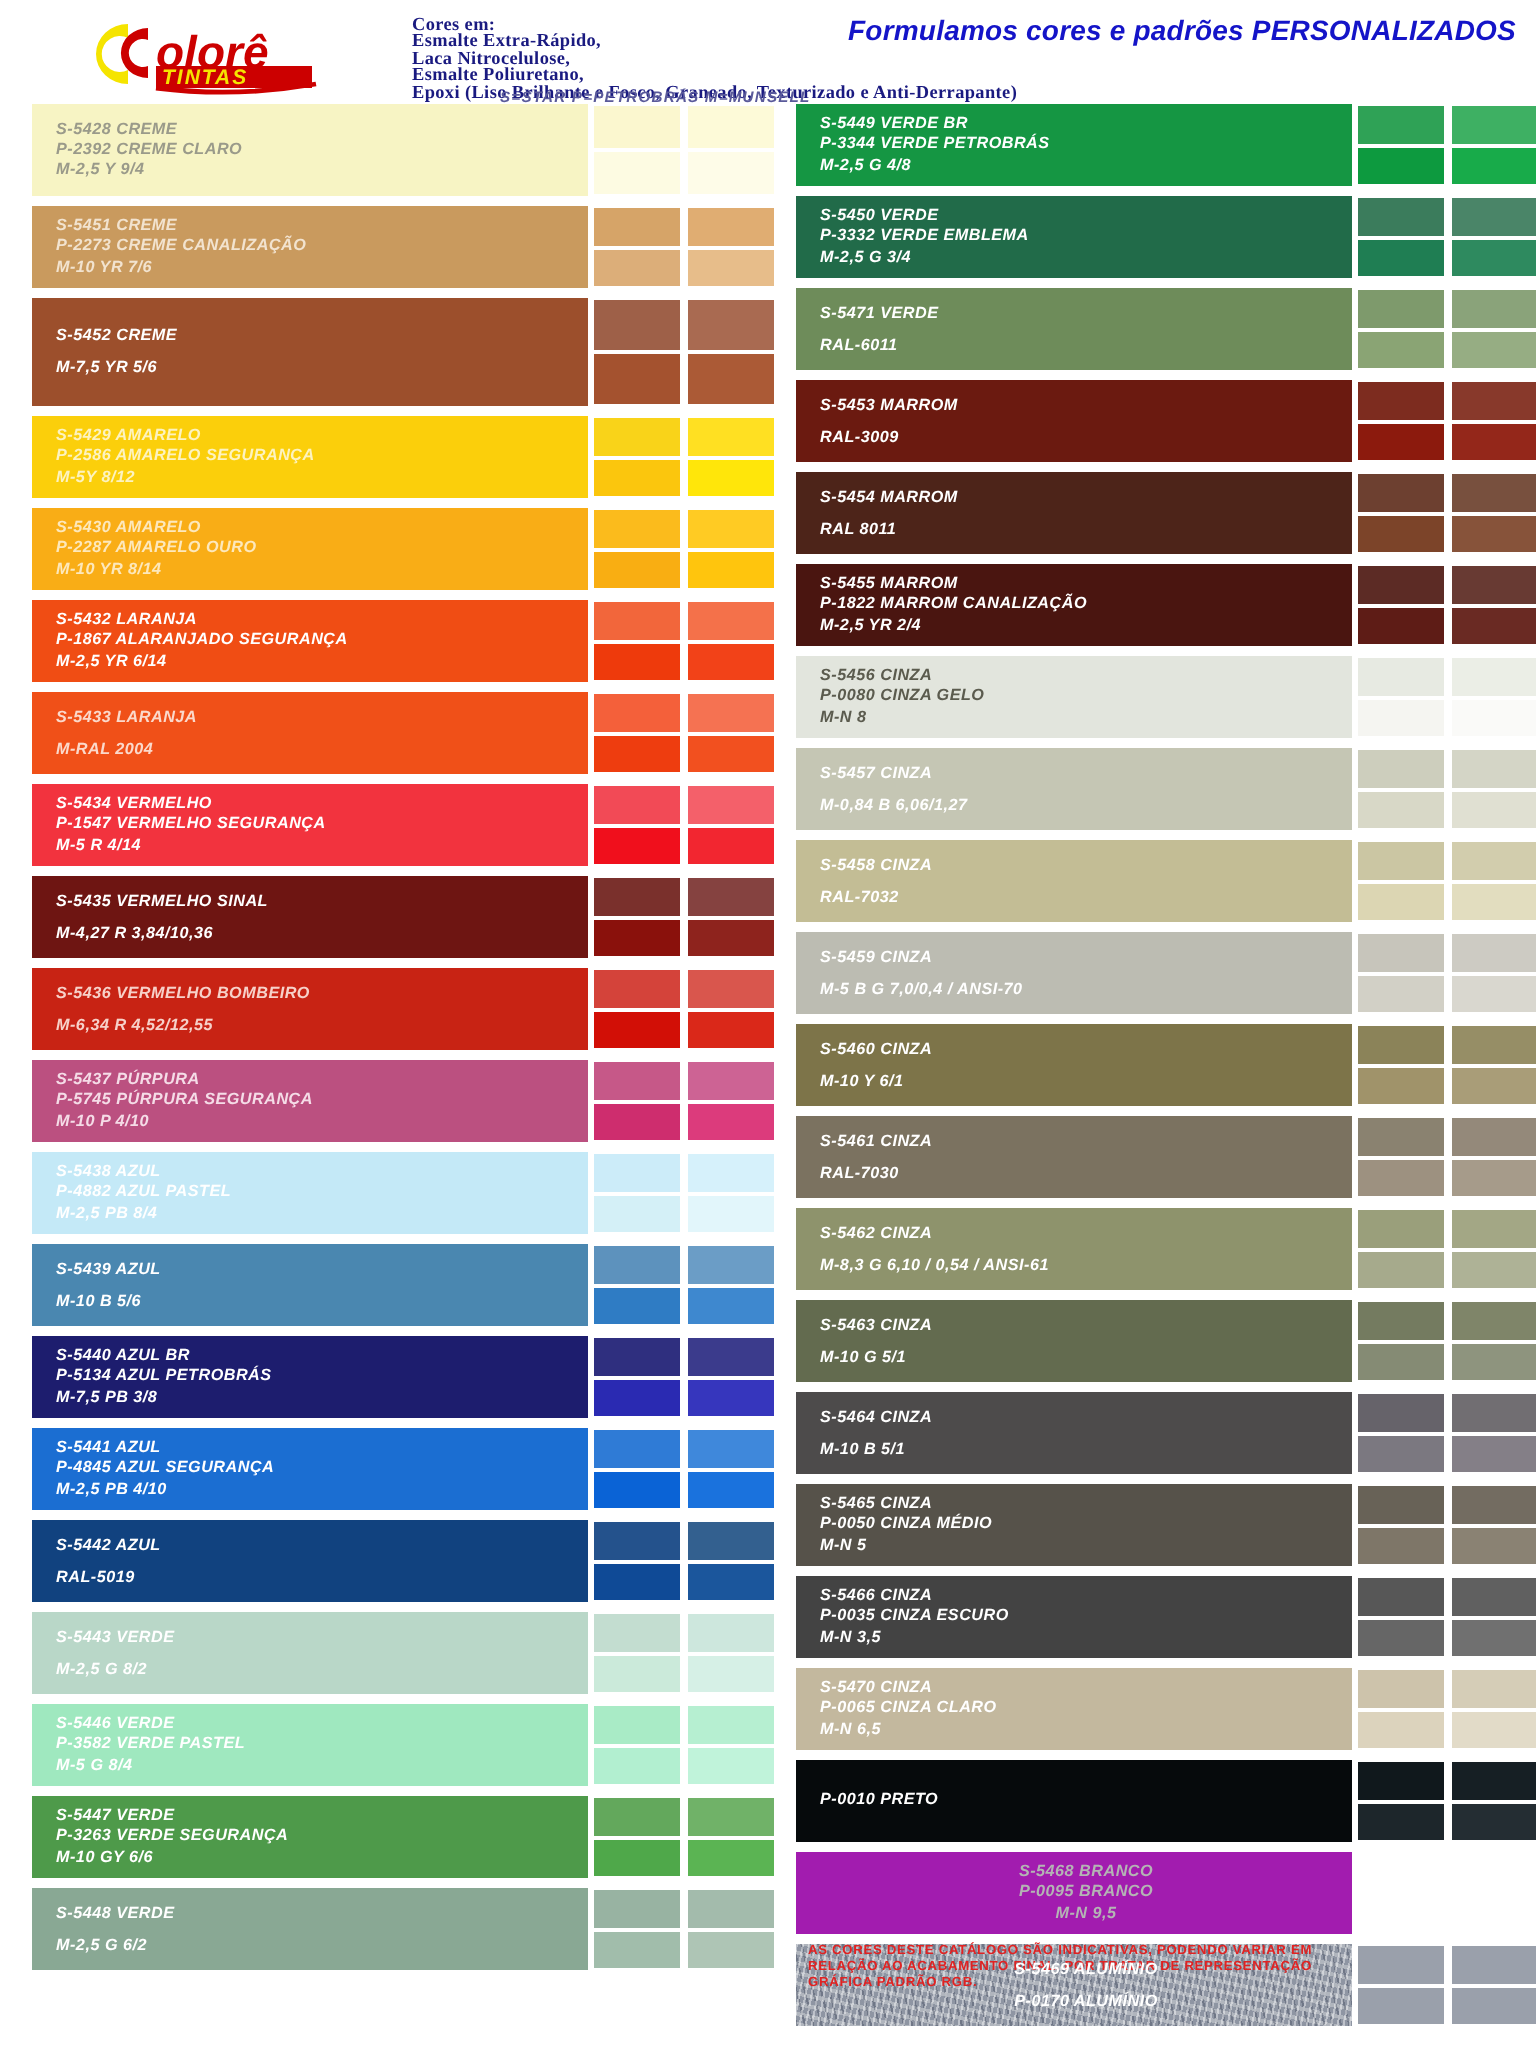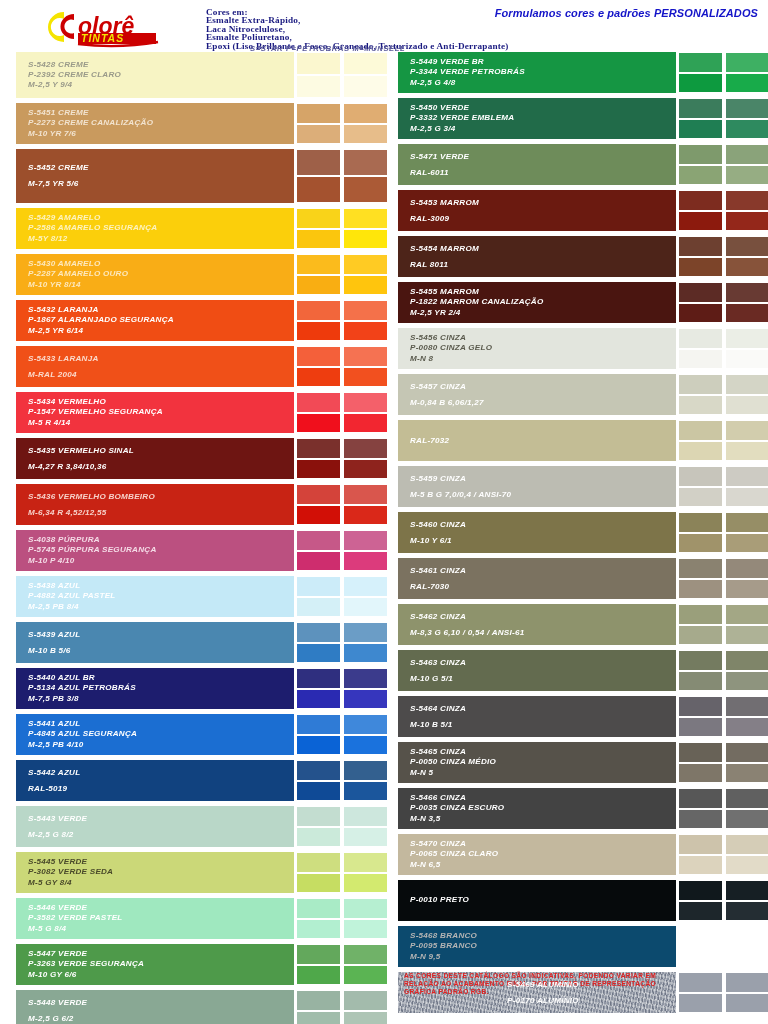--- a/index.html
+++ b/index.html
@@ -17,21 +17,21 @@
   }
   .logo svg{display:block;}
   .cores-em{
     position:absolute;left:206px;top:8px;
     font-family:"Liberation Serif","DejaVu Serif",serif;
     font-size:9.2px;line-height:8.4px;color:#1a1a80;font-weight:bold;
     letter-spacing:.2px;white-space:pre-line;
   }
   .personalizados{
     position:absolute;right:10px;top:7px;
-    font-size:11px;font-weight:bold;font-style:italic;color:#1414c8;
+    font-size:14px;font-weight:bold;font-style:italic;color:#1414c8;
     letter-spacing:.1px;
   }
   .legend{
     position:absolute;left:250px;top:44px;
     font-size:7.6px;font-weight:bold;font-style:italic;color:#5a5a9a;
     letter-spacing:.6px;
   }
 
   
   .cols{position:absolute;left:0;top:52px;width:768px;}
@@ -249,21 +249,21 @@
             <div class="sw" style="background: rgb(212, 67, 58);"></div>
             <div class="sw" style="background: rgb(210, 15, 6);"></div>
           </div>
           <div class="sw-col">
             <div class="sw" style="background: rgb(217, 86, 77);"></div>
             <div class="sw" style="background: rgb(218, 40, 25);"></div>
           </div>
         </div>
         <div class="row" style="height: 41px;">
           <div class="main" style="background: rgb(187, 80, 128);">
-            <div class="line" style="color: rgb(245, 220, 231);">S-4038 PÚRPURA</div>
+            <div class="line" style="color: rgb(245, 220, 231);">S-5437 PÚRPURA</div>
             <div class="line" style="color: rgb(245, 220, 231);">P-5745 PÚRPURA SEGURANÇA</div>
             <div class="line" style="color: rgb(245, 220, 231);">M-10 P 4/10</div>
           </div>
           <div class="sw-col">
             <div class="sw" style="background: rgb(198, 88, 136);"></div>
             <div class="sw" style="background: rgb(206, 45, 110);"></div>
           </div>
           <div class="sw-col">
             <div class="sw" style="background: rgb(205, 99, 148);"></div>
             <div class="sw" style="background: rgb(220, 59, 124);"></div>
@@ -350,35 +350,20 @@
           <div class="sw-col">
             <div class="sw" style="background: rgb(195, 221, 208);"></div>
             <div class="sw" style="background: rgb(203, 234, 218);"></div>
           </div>
           <div class="sw-col">
             <div class="sw" style="background: rgb(205, 231, 221);"></div>
             <div class="sw" style="background: rgb(214, 240, 230);"></div>
           </div>
         </div>
         <div class="row" style="height: 41px;">
-          <div class="main" style="background: rgb(203, 216, 120);">
-            <div class="line" style="color: rgb(74, 74, 42);">S-5445 VERDE</div>
-            <div class="line" style="color: rgb(74, 74, 42);">P-3082 VERDE SEDA</div>
-            <div class="line" style="color: rgb(74, 74, 42);">M-5 GY 8/4</div>
-          </div>
-          <div class="sw-col">
-            <div class="sw" style="background: rgb(206, 222, 127);"></div>
-            <div class="sw" style="background: rgb(198, 221, 98);"></div>
-          </div>
-          <div class="sw-col">
-            <div class="sw" style="background: rgb(216, 232, 142);"></div>
-            <div class="sw" style="background: rgb(211, 234, 111);"></div>
-          </div>
-        </div>
-        <div class="row" style="height: 41px;">
           <div class="main" style="background: rgb(159, 232, 191);">
             <div class="line" style="color: rgb(255, 255, 255);">S-5446 VERDE</div>
             <div class="line" style="color: rgb(255, 255, 255);">P-3582 VERDE PASTEL</div>
             <div class="line" style="color: rgb(255, 255, 255);">M-5 G 8/4</div>
           </div>
           <div class="sw-col">
             <div class="sw" style="background: rgb(169, 235, 198);"></div>
             <div class="sw" style="background: rgb(178, 239, 208);"></div>
           </div>
           <div class="sw-col">
@@ -528,20 +513,21 @@
             <div class="sw" style="background: rgb(205, 206, 189);"></div>
             <div class="sw" style="background: rgb(216, 216, 199);"></div>
           </div>
           <div class="sw-col">
             <div class="sw" style="background: rgb(212, 213, 198);"></div>
             <div class="sw" style="background: rgb(224, 224, 210);"></div>
           </div>
         </div>
         <div class="row" style="height: 41px;">
           <div class="main sparse" style="background: rgb(195, 189, 149);">
+            <div class="line" style="color: rgb(255, 255, 255);">S-5458 CINZA</div>
             <div class="line" style="color: rgb(255, 255, 255);">RAL-7032</div>
           </div>
           <div class="sw-col">
             <div class="sw" style="background: rgb(203, 198, 163);"></div>
             <div class="sw" style="background: rgb(220, 214, 179);"></div>
           </div>
           <div class="sw-col">
             <div class="sw" style="background: rgb(210, 205, 173);"></div>
             <div class="sw" style="background: rgb(226, 221, 191);"></div>
           </div>
@@ -684,21 +670,21 @@
           <div class="sw-col">
             <div class="sw" style="background: rgb(16, 24, 28);"></div>
             <div class="sw" style="background: rgb(29, 38, 43);"></div>
           </div>
           <div class="sw-col">
             <div class="sw" style="background: rgb(22, 31, 36);"></div>
             <div class="sw" style="background: rgb(36, 45, 51);"></div>
           </div>
         </div>
         <div class="row" style="height: 41px;">
-          <div class="main" style="background: #0c4a6e;">
+          <div class="main" style="background: #a21caf; align-items: center;">
             <div class="line" style="color: rgb(180, 180, 180);">S-5468 BRANCO</div>
             <div class="line" style="color: rgb(180, 180, 180);">P-0095 BRANCO</div>
             <div class="line" style="color: rgb(180, 180, 180);">M-N 9,5</div>
           </div>
           <div class="sw-col">
             <div class="sw" style="background: rgb(255, 255, 255);"></div>
             <div class="sw" style="background: rgb(255, 255, 255);"></div>
           </div>
           <div class="sw-col">
             <div class="sw" style="background: rgb(255, 255, 255);"></div>

